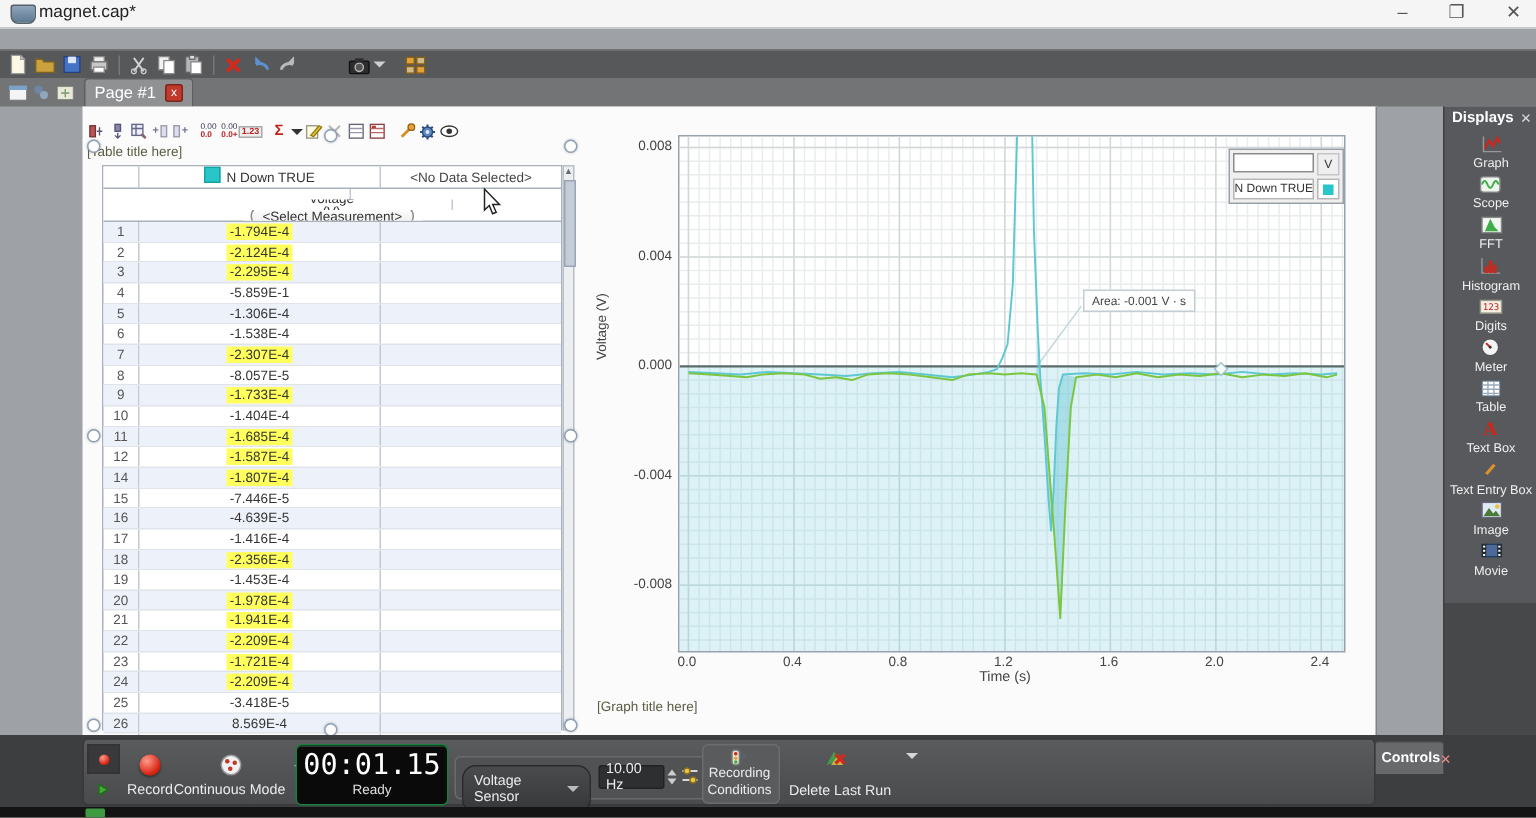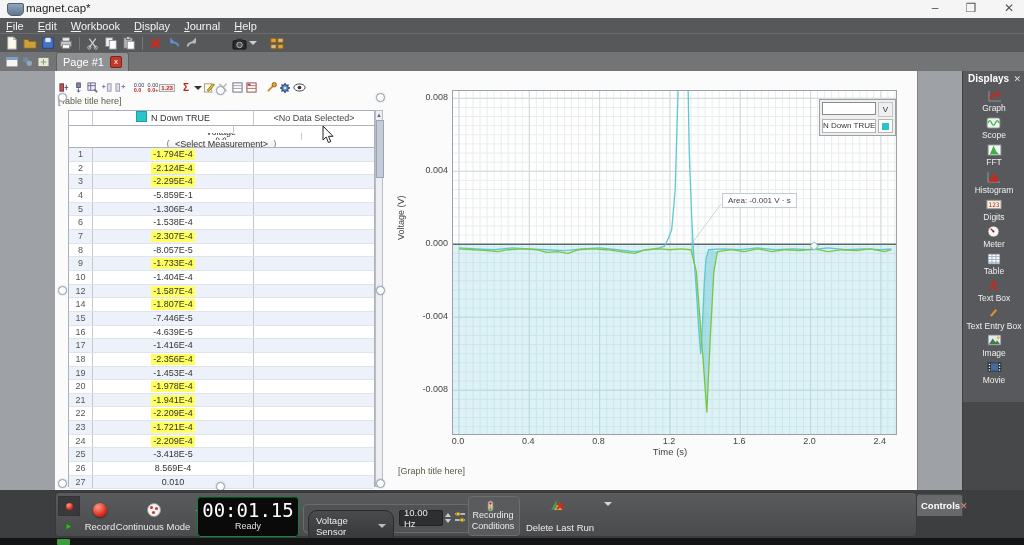--- a/index.html
+++ b/index.html
@@ -102,28 +102,20 @@
 <div id="app">
 
   <div class="abs titlebar">
     <div class="abs app-icon"></div>
     <div class="abs title-text">magnet.cap*</div>
     <div class="abs winbtn" style="left:920px;">–</div>
     <div class="abs winbtn" style="left:956px;">❐</div>
     <div class="abs winbtn" style="left:994px;">✕</div>
   </div>
 
-  <div class="abs menubar" id="menubar">
-      <div class="menu-item"><u>F</u>ile</div>
-      <div class="menu-item"><u>E</u>dit</div>
-      <div class="menu-item"><u>W</u>orkbook</div>
-      <div class="menu-item"><u>D</u>isplay</div>
-      <div class="menu-item"><u>J</u>ournal</div>
-      <div class="menu-item"><u>H</u>elp</div>
-    </div>
 
   <div class="abs toolbar">
     <div class="ticon">
         <svg width="14" height="14" viewBox="0 0 16 16">
           <path d="M3 1h7l3 3v11H3z" fill="#fbf8e8" stroke="#9a9a9a"></path>
           <path d="M10 1v3h3" fill="none" stroke="#9a9a9a"></path>
         </svg>
       </div>
     <div class="ticon">
         <svg width="14" height="14" viewBox="0 0 16 16">
@@ -388,20 +380,25 @@
           <div class="cell col2"></div>
         </div>
         <div class="trow">
           <div class="cell numcol">9</div>
           <div class="cell col1"><span class="hl">-1.733E-4</span></div>
           <div class="cell col2"></div>
         </div>
         <div class="trow">
           <div class="cell numcol">10</div>
           <div class="cell col1">-1.404E-4</div>
+          <div class="cell col2"></div>
+        </div>
+        <div class="trow">
+          <div class="cell numcol">11</div>
+          <div class="cell col1"><span class="hl">-1.685E-4</span></div>
           <div class="cell col2"></div>
         </div>
         <div class="trow">
           <div class="cell numcol">12</div>
           <div class="cell col1"><span class="hl">-1.587E-4</span></div>
           <div class="cell col2"></div>
         </div>
         <div class="trow">
           <div class="cell numcol">14</div>
           <div class="cell col1"><span class="hl">-1.807E-4</span></div>

